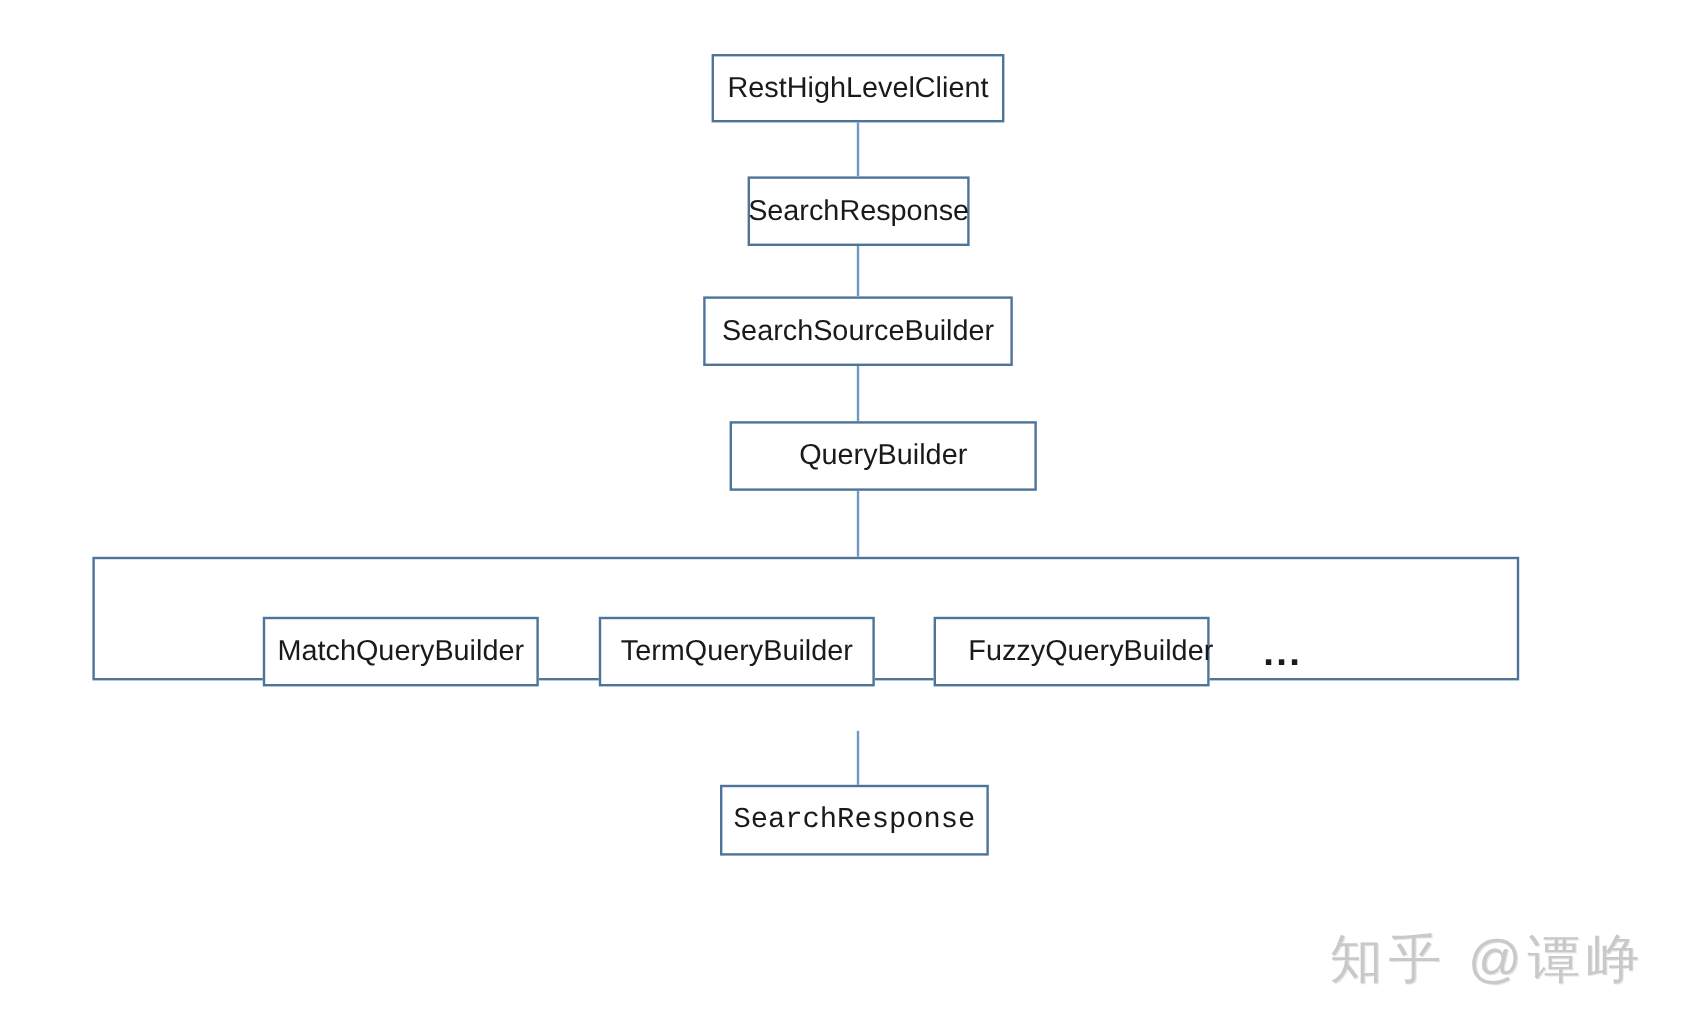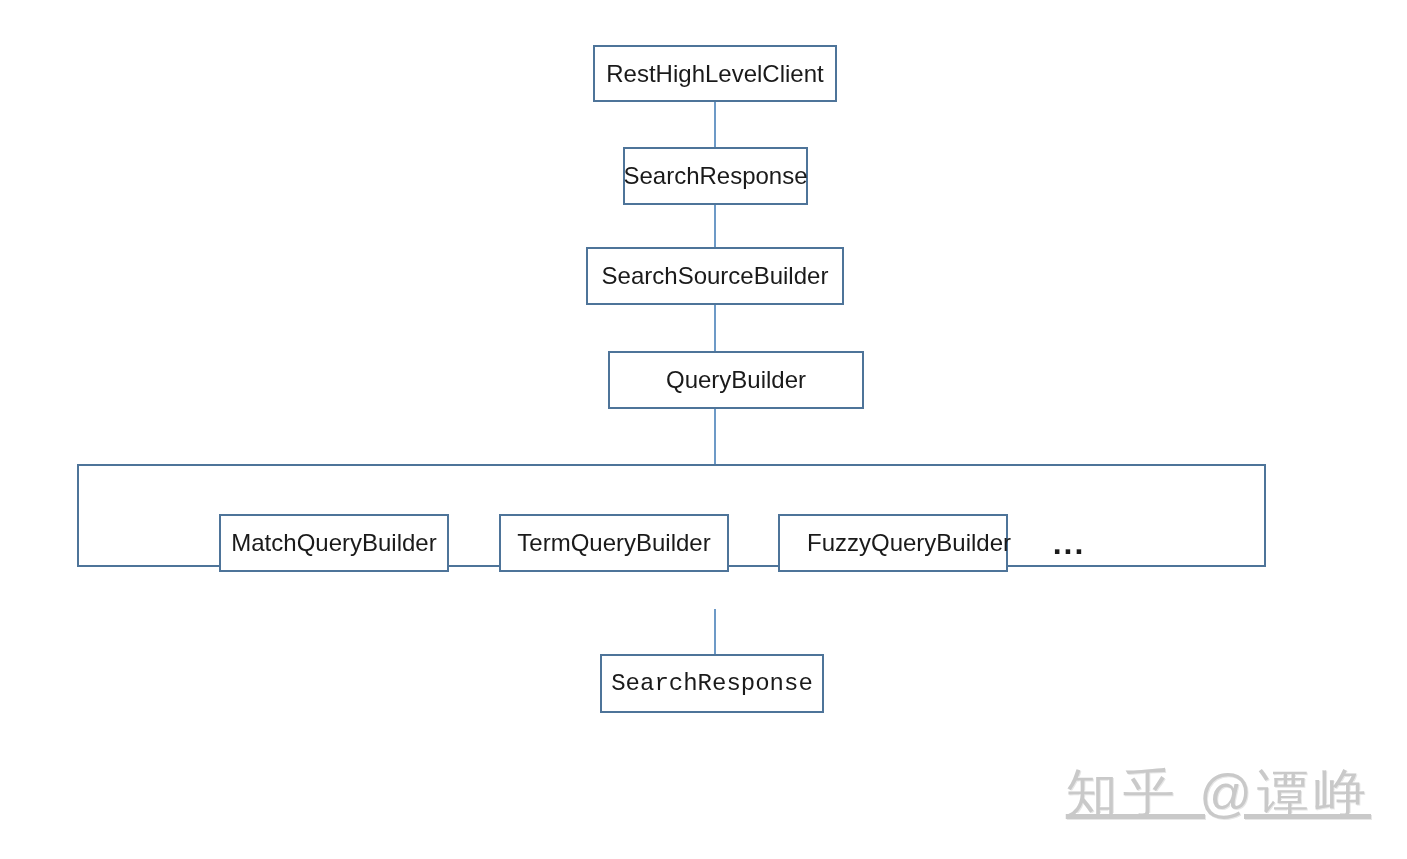--- a/index.html
+++ b/index.html
@@ -41,26 +41,25 @@
     justify-content: center;
     font-size: 32px;
     font-weight: bold;
     letter-spacing: 2px;
     color: var(--text, #1a1a1a);
   }
   .watermark {
     position: absolute;
     right: 36px;
     bottom: 30px;
-    font-size: 52px;
+    font-size: 44px;
     letter-spacing: 5px;
     color: var(--watermark, #c9c9c9);
     text-shadow: -1px -1px 0 rgba(255,255,255,0.9), 1px 1px 0 rgba(185,185,185,0.35);
     user-select: none;
-    text-decoration: underline;
   }
 
   
   #node-rhlc { left: 593px; top: 45px;  width: 244px; height: 57px; }
   #conn-1    { left: 714px; top: 102px; height: 45px; }
   #node-sreq { left: 623px; top: 147px; width: 185px; height: 58px; }
   #conn-2    { left: 714px; top: 205px; height: 42px; }
   #node-ssb  { left: 586px; top: 247px; width: 258px; height: 58px; }
   #conn-3    { left: 714px; top: 305px; height: 46px; }
   #node-qb   { left: 608px; top: 351px; width: 256px; height: 58px; }

